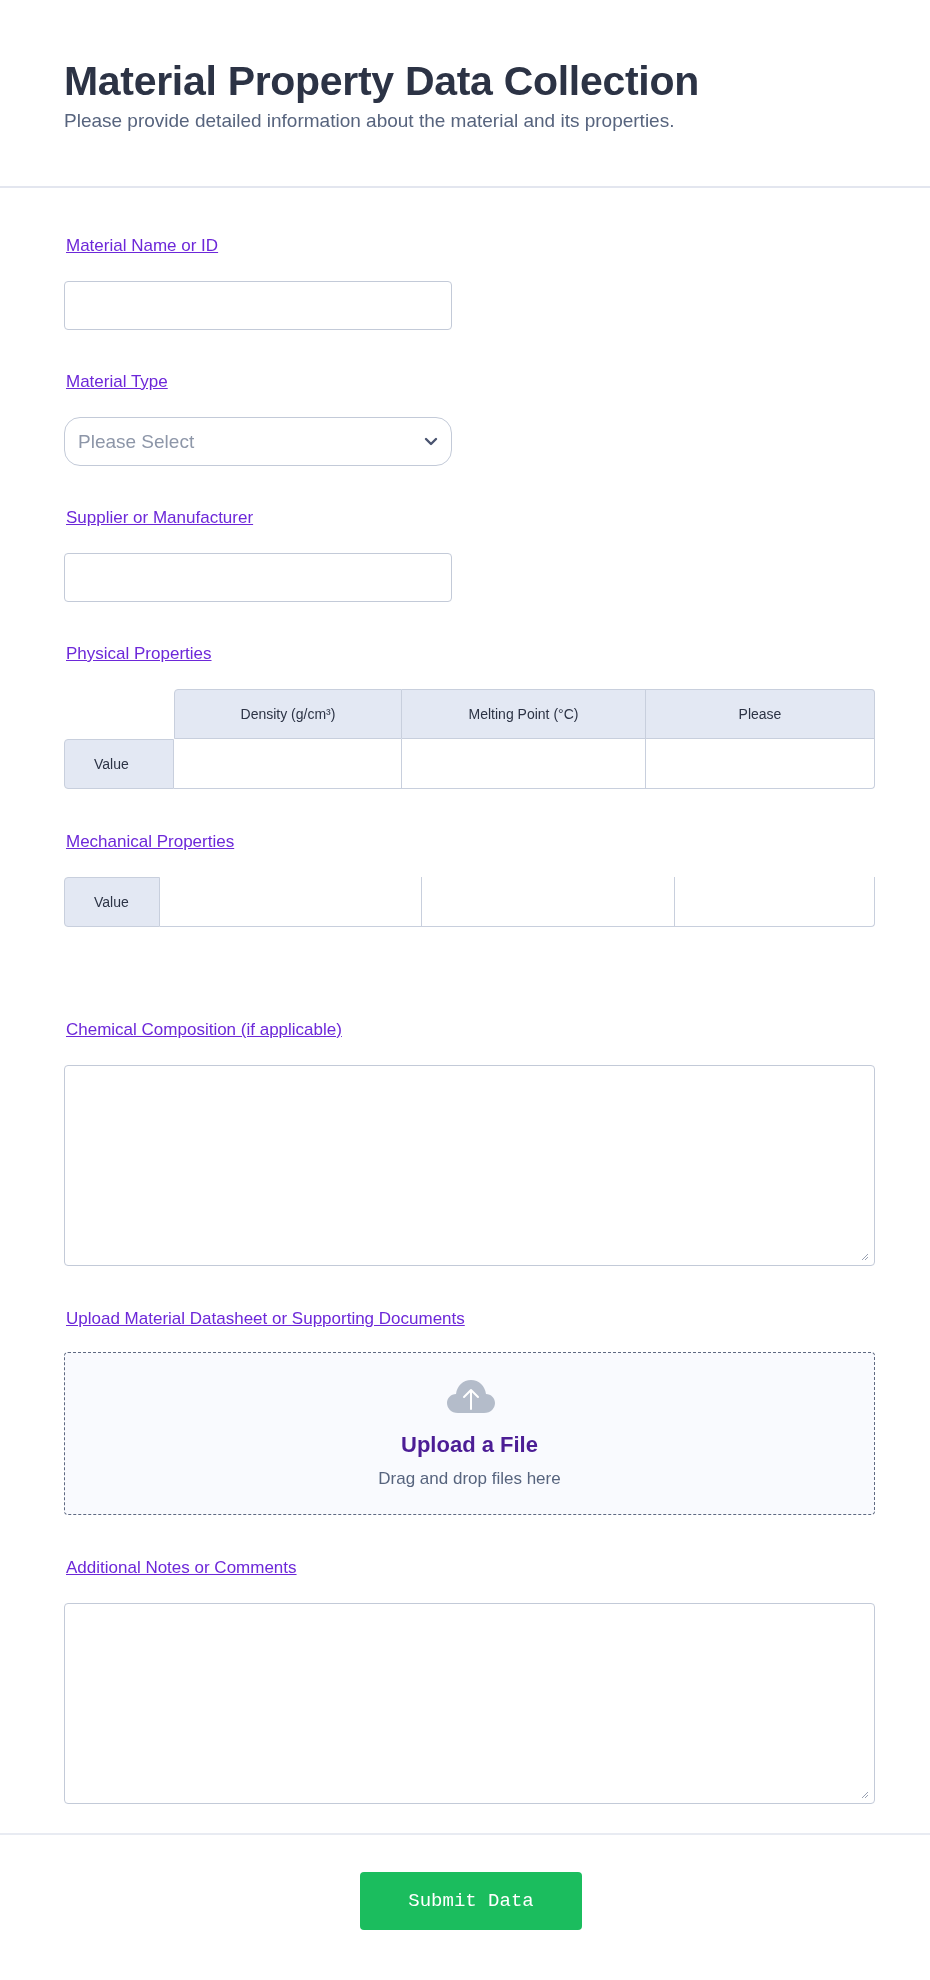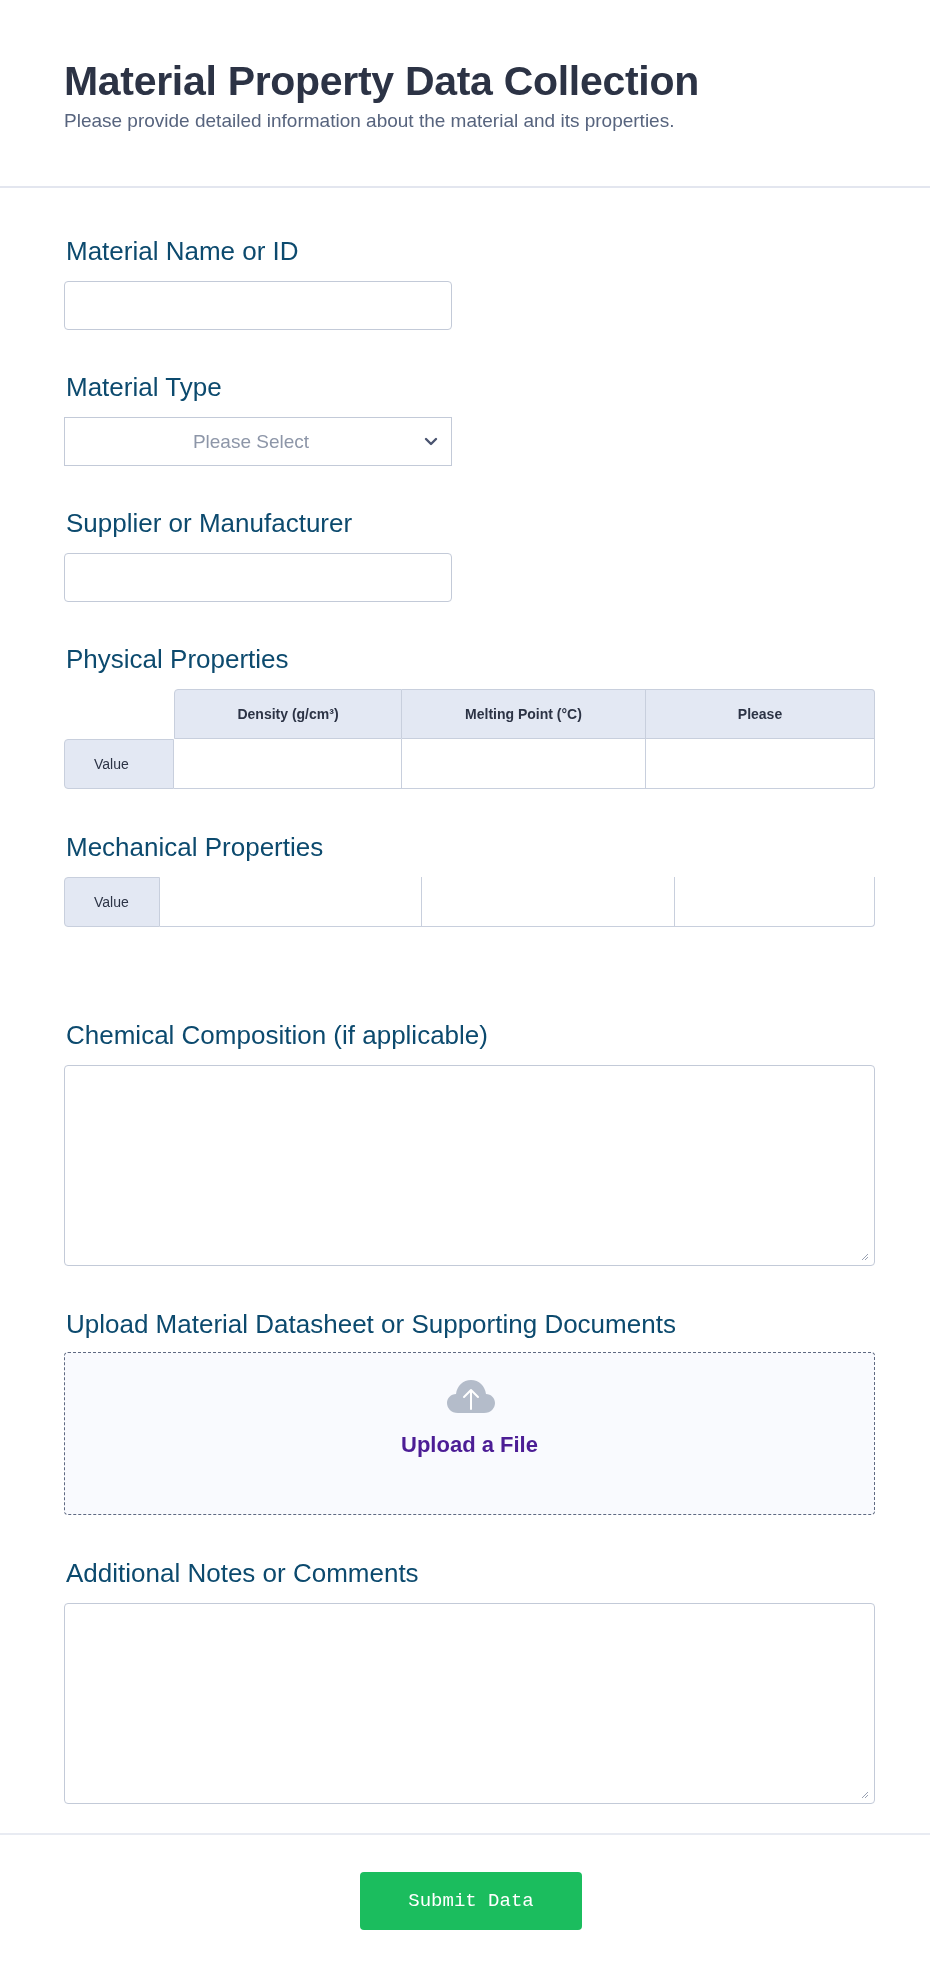--- a/index.html
+++ b/index.html
@@ -19,41 +19,41 @@
       font-size: 41px; font-weight: 700; color: #2c3345; letter-spacing: -0.3px;
       white-space: nowrap;
       margin-top: 6px;
     }
     .page-subtitle {
       position: absolute; left: 64px; top: 110px;
       font-size: 19px; color: #57647e; white-space: nowrap;
     }
     .label {
       position: absolute; left: 66px;
-      font-size: 26px; color: #0c4a6e; white-space: nowrap;
+      font-size: 17px; color: #6d28d9; white-space: nowrap; text-decoration: underline;
     }
     .text-input {
       position: absolute; left: 64px; width: 388px; height: 49px;
       border: 1px solid #c3cad8; border-radius: 4px; background: #fff;
       font-family: "Liberation Sans", sans-serif; font-size: 18px; padding: 0 12px;
       color: #2c3345;
     }
     .select-box {
       position: absolute; left: 64px; width: 388px; height: 49px;
-      border: 1px solid #c3cad8; border-radius: 0; background: #fff;
-      display: flex; align-items: center; padding: 0 13px; text-align: center;
+      border: 1px solid #c3cad8; border-radius: 16px; background: #fff;
+      display: flex; align-items: center; padding: 0 13px;
     }
     .select-placeholder { font-size: 19px; color: #8d96a8; flex: 1; }
     .chevron { width: 14px; height: 10px; display: block; }
     table.matrix {
       position: absolute; border-collapse: separate; border-spacing: 0;
       font-size: 14px; color: #2c3345;
     }
     table.matrix th {
-      background: #e3e8f3; font-weight: 700; height: 50px; 
+      background: #e3e8f3; font-weight: 400; height: 50px; 
       border-top: 1px solid #c8cfdd; border-right: 1px solid #c8cfdd;
       border-bottom: 1px solid #c8cfdd;
     }
     table.matrix th.first-h { border-left: 1px solid #c8cfdd; border-top-left-radius: 4px; }
     table.matrix th.last-h { border-top-right-radius: 4px; }
     table.matrix th.corner { background: transparent; border: none; }
     table.matrix td.rowlabel {
       background: #e3e8f3; text-align: left; padding-left: 29px; height: 50px;
       border-left: 1px solid #c8cfdd; border-top: 1px solid #c8cfdd;
       border-bottom: 1px solid #c8cfdd; border-right: 1px solid #c8cfdd;
@@ -168,20 +168,21 @@
   <path d="M9 3 L3 9 M9 6 L6 9" stroke="#9aa2b3" stroke-width="1"></path>
 </svg>
 
 <label class="label" style="top:1309px;">Upload Material Datasheet or Supporting Documents</label>
 <div class="upload-box">
   <svg class="upload-icon" viewBox="0 0 50 36">
     <path d="M12 34 C5 34 1 29 1 24 C1 19 5 15 10 15 C11 7 17 1 25 1 C33 1 39 7 40 15 C45 15 49 19 49 24 C49 29 45 34 38 34 Z" fill="#b4bcca"></path>
     <path d="M25 30 L25 11 M18 18 L25 11 L32 18" stroke="#ffffff" stroke-width="2" fill="none" stroke-linecap="round" stroke-linejoin="round"></path>
   </svg>
   <div class="upload-title">Upload a File</div>
+  <div class="upload-sub">Drag and drop files here</div>
 </div>
 
 <label class="label" style="top:1558px;">Additional Notes or Comments</label>
 <textarea class="textarea" style="top: 1603px;"></textarea>
 <svg class="resize-grip" style="left:859px; top:1789px;" viewBox="0 0 10 10">
   <path d="M9 3 L3 9 M9 6 L6 9" stroke="#9aa2b3" stroke-width="1"></path>
 </svg>
 
 <div class="footer-line"></div>
 <button class="submit-btn">Submit Data</button>

